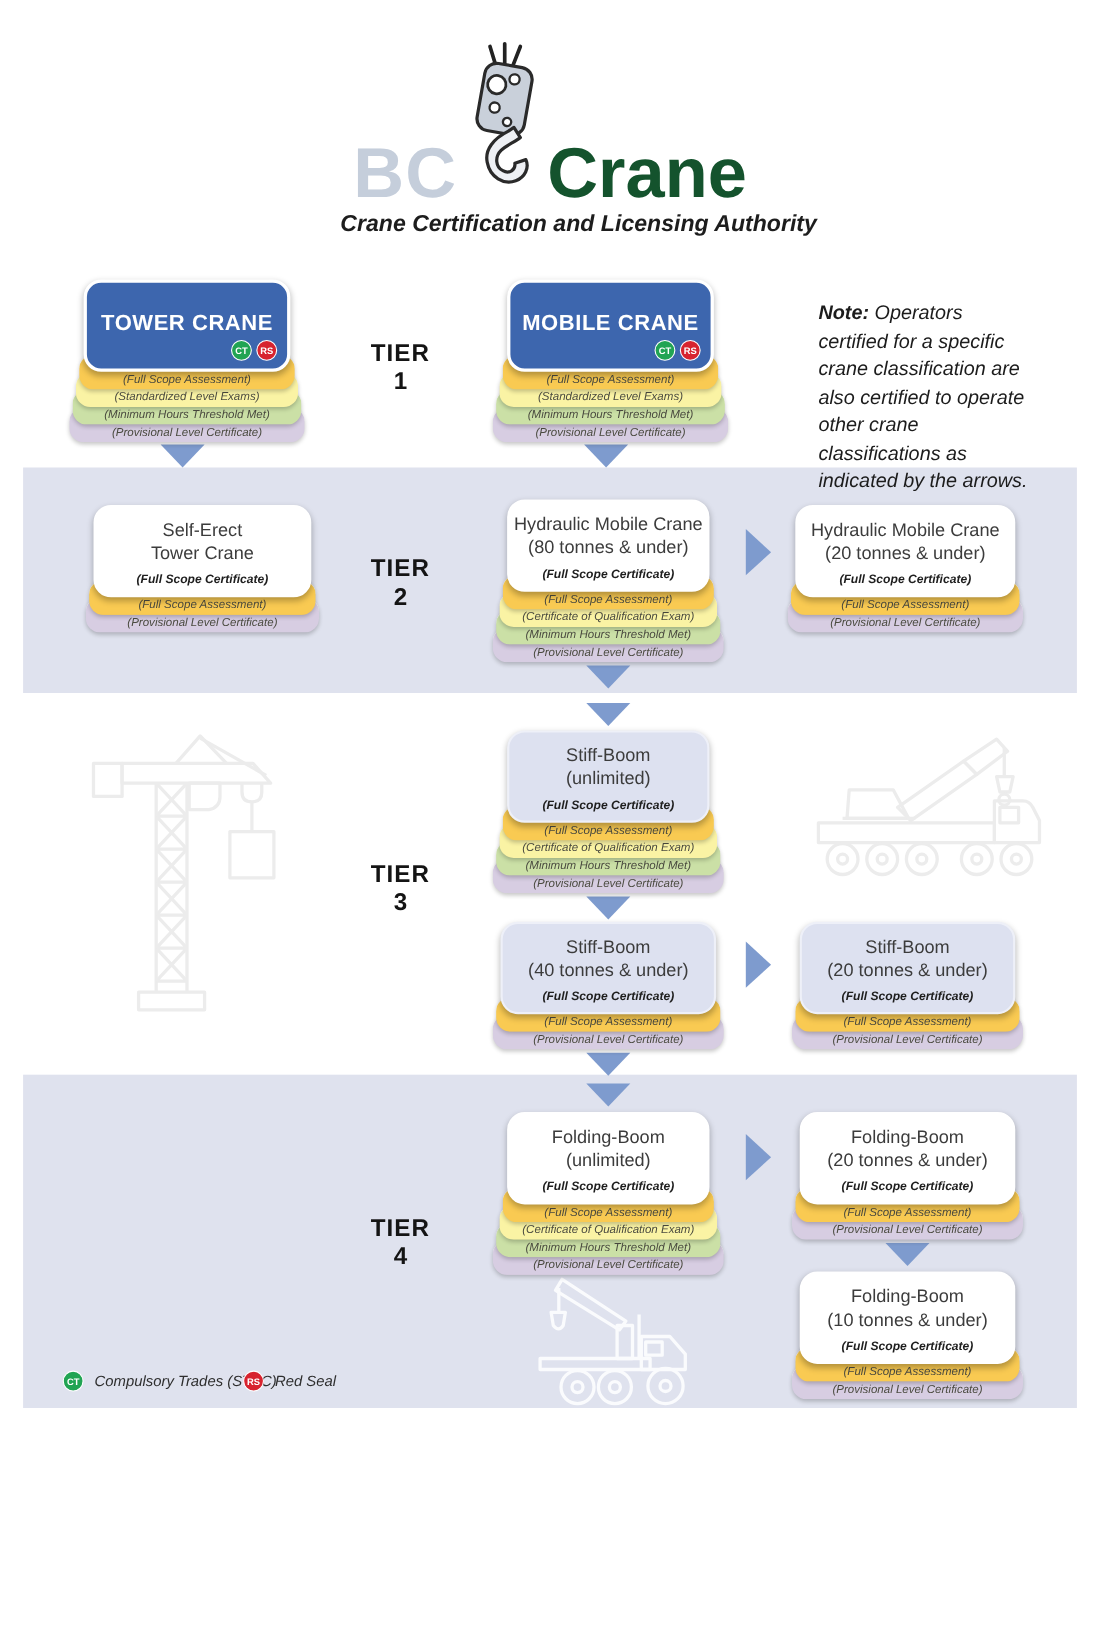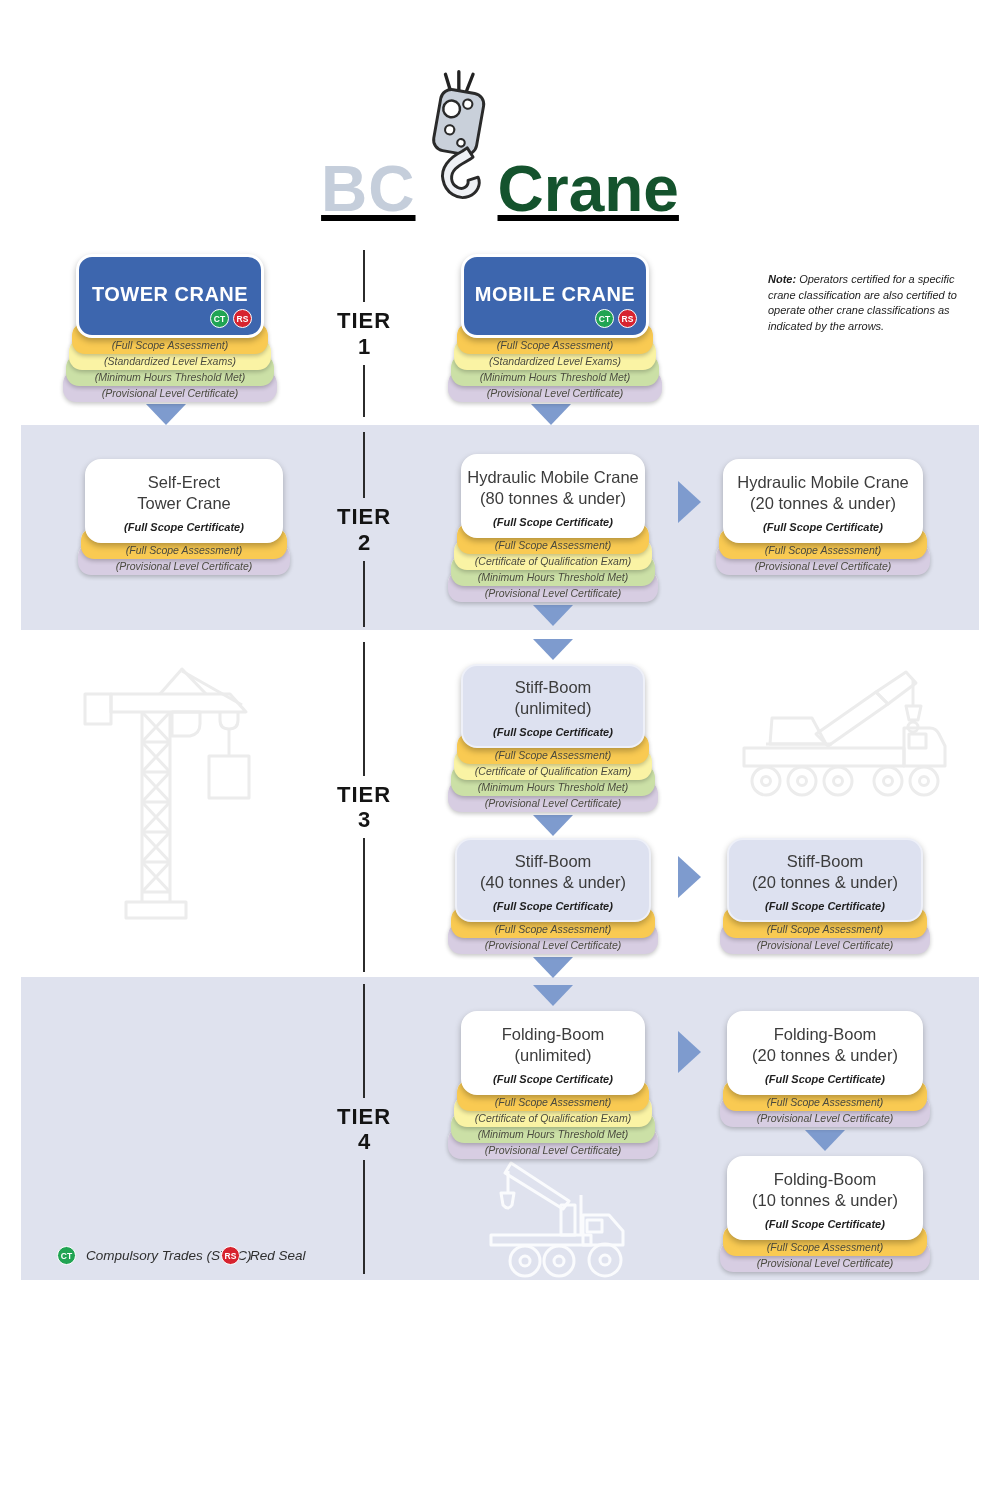--- a/index.html
+++ b/index.html
@@ -3,42 +3,42 @@
 <meta charset="utf-8">
 <style>
   :root{
     --gold:#f9ca52; --pale_yellow:#faf3a4; --green:#cbe0a6; --purple:#d7cde2;
     --band:#dfe2ee; --box_blue:#3d66ae; --box_lavender:#dde1f0; --arrow:#7e9bce;
     --banner_yellow:#f6c41d; --footer_blue:#3a66af; --badge_green:#21a453; --badge_red:#d7232f;
   }
   *{box-sizing:border-box;}
   html,body{margin:0;padding:0;}
   body{font-family:"Liberation Sans", sans-serif; background:#fff;}
-  .page{width:1000px;height:1456px;position:relative;overflow:hidden;background:#fff;text-decoration:underline;}
+  .page{width:1000px;height:1456px;position:relative;overflow:hidden;background:#fff;}
 
   
   .header{height:232px;display:flex;flex-direction:column;align-items:center;justify-content:flex-end;padding-bottom:16px;}
   .logo-row{display:flex;align-items:flex-end;line-height:.85;}
   .logo-bc{font-size:64px;font-weight:800;color:#c5cedb;letter-spacing:1px;}
   .logo-crane{font-size:64px;font-weight:800;color:#14532d;margin-left:2px;}
   .logo-safety{font-size:64px;font-weight:800;color:#161616;margin-left:18px;}
   .hook-wrap{width:92px;height:168px;margin:0 -8px -10px -4px;flex:none;}
   .tagline{font-size:21px;font-style:italic;font-weight:700;color:#1d1d1d;margin-top:8px;padding-left:52px;}
 
   
   .banner{height:98px;background:var(--banner_yellow);display:flex;align-items:center;justify-content:center;}
   .banner-title{font-size:51px;font-weight:500;color:#101010;}
 
   
   #diagram{position:relative;height:1075px;background:#fff;}
   .band{position:absolute;left:21px;width:958px;background:var(--band);}
   #band2{top:193px;height:205px;}
   #band4{top:745px;height:303px;}
 
-  .tier-marker{position:absolute;width:72px;display:flex;flex-direction:column;align-items:center;}
+  .tier-marker{position:absolute;width:72px;display:flex;flex-direction:row;align-items:center;}
   .tier-line{width:2px;background:#2b2b2b;flex:1;}
   .tier-label{text-align:center;font-weight:800;font-size:22px;color:#141414;padding:6px 0;line-height:1.15;letter-spacing:1px;}
   .tier-label .num{display:block;letter-spacing:0;}
 
   .card{position:absolute;display:flex;flex-direction:column;align-items:center;}
   .card-box{position:relative;z-index:20;border-radius:16px;box-shadow:0 3px 6px rgba(0,0,0,.28);
     display:flex;flex-direction:column;align-items:center;height:84px;background:#fff;}
   .card-box.blue{background:var(--box_blue);border:3px solid #fff;justify-content:center;padding-bottom:12px;}
   .card-box.white{background:#ffffff;border:2px solid #fff;}
   .card-box.lav{background:var(--box_lavender);border:2px solid #eef0f8;}
@@ -52,21 +52,21 @@
     display:flex;align-items:center;justify-content:center;border:1.5px solid #fff;}
   .badge.ct{background:var(--badge_green);}
   .badge.rs{background:var(--badge_red);}
   .strip{position:relative;height:32px;margin-top:-16px;border-radius:13px;display:flex;align-items:flex-end;
     justify-content:center;padding-bottom:3px;font-size:10.5px;font-style:italic;color:#4b4b40;
     box-shadow:0 2px 4px rgba(0,0,0,.22);border-top:1px solid rgba(255,255,255,.8);}
 
   .arrow-down{position:absolute;width:0;height:0;border-left:20px solid transparent;border-right:20px solid transparent;border-top:21px solid var(--arrow);}
   .arrow-right{position:absolute;width:0;height:0;border-top:21px solid transparent;border-bottom:21px solid transparent;border-left:23px solid var(--arrow);}
 
-  .note{position:absolute;left:768px;top:40px;width:192px;font-size:11px;font-style:italic;color:#1c1c1c;line-height:1.42;}
+  .note{position:absolute;left:744px;top:40px;width:192px;font-size:18px;font-style:italic;color:#1c1c1c;line-height:1.42;}
   .note b{font-weight:800;}
 
   .illus{position:absolute;}
   .legend-item{position:absolute;display:flex;align-items:center;gap:10px;}
   .legend-label{font-size:13.5px;font-style:italic;color:#2e2e2e;}
 
   
   .footer{height:95px;background:var(--footer_blue);display:flex;align-items:center;justify-content:center;margin-top:0;}
   .footer-url{color:#fff;font-size:42px;font-weight:700;letter-spacing:9px;cursor:pointer;}
 </style>
@@ -90,20 +90,21 @@
             <circle cx="45" cy="47" r="10" fill="#fff" stroke="#2a2a2a" stroke-width="3"></circle>
             <circle cx="63" cy="38" r="5.5" fill="#fff" stroke="#2a2a2a" stroke-width="2.5"></circle>
             <circle cx="47" cy="72" r="5.5" fill="#fff" stroke="#2a2a2a" stroke-width="2.5"></circle>
             <circle cx="63" cy="85" r="4.5" fill="#fff" stroke="#2a2a2a" stroke-width="2.5"></circle>
           </g>
           <path d="M60 96 C 44 104, 34 116, 37 130 C 40 146, 55 155, 68 150 C 78 146, 83 136, 79 127 L 67 131 C 68 138, 61 143, 54 139 C 46 135, 45 124, 52 117 C 58 111, 67 108, 73 103 L 66 92 Z" fill="#eef0f4" stroke="#2a2a2a" stroke-width="3.5" stroke-linejoin="round"></path>
         </svg>
       </span>
       <span class="logo-crane">Crane</span>
     </div>
+    <div class="tagline">Crane Certification and Licensing Authority</div>
   </div>
 
 
   <div id="diagram">
     <div class="band" id="band2"></div>
     <div class="band" id="band4"></div>
 
     <div class="tier-marker" style="left:328px;top:18px;height:167px;">
       <div class="tier-line"></div>
       <div class="tier-label">

